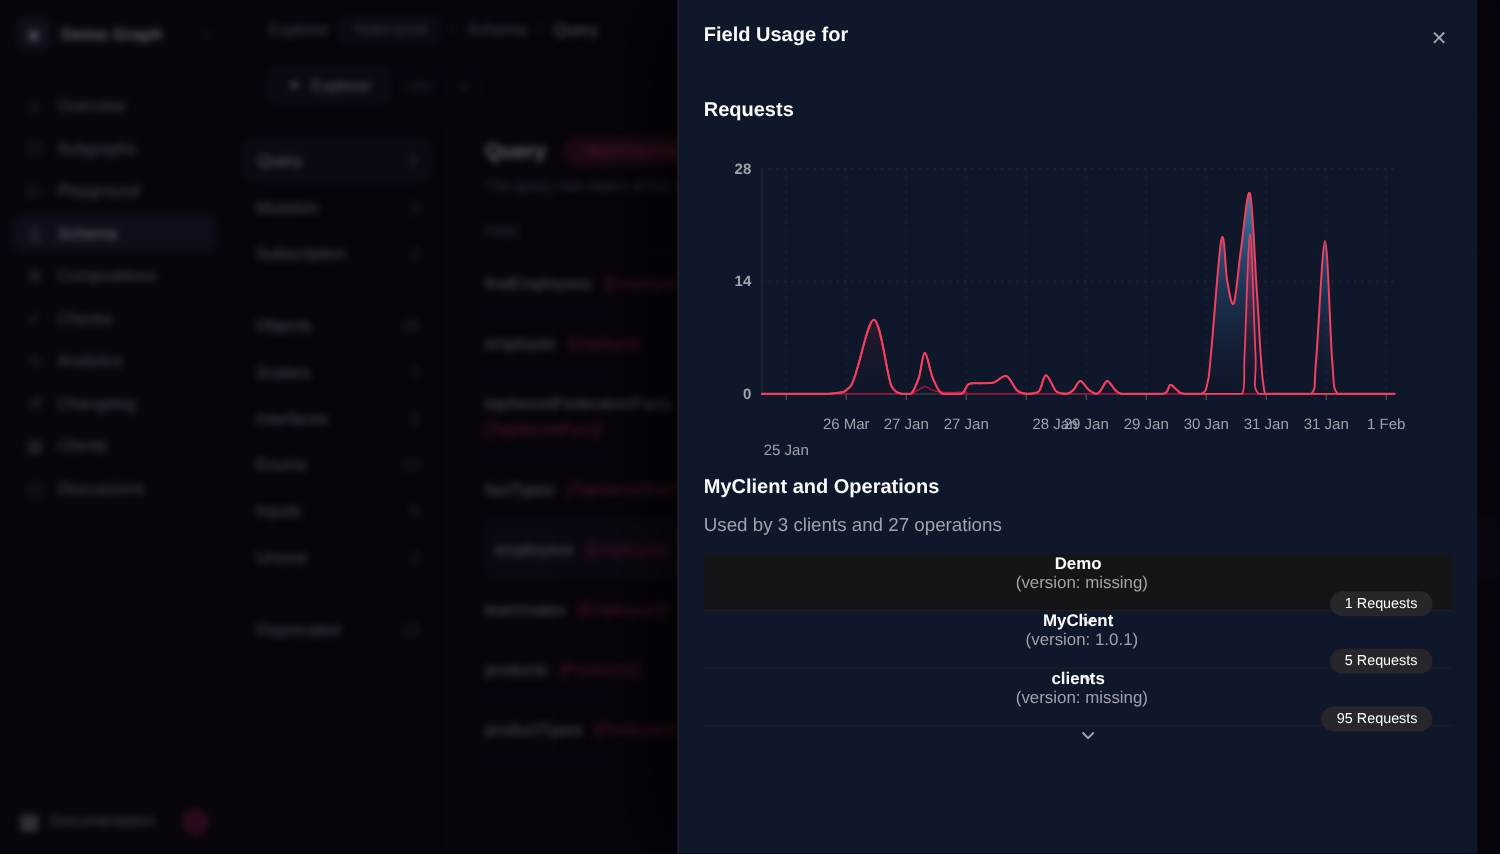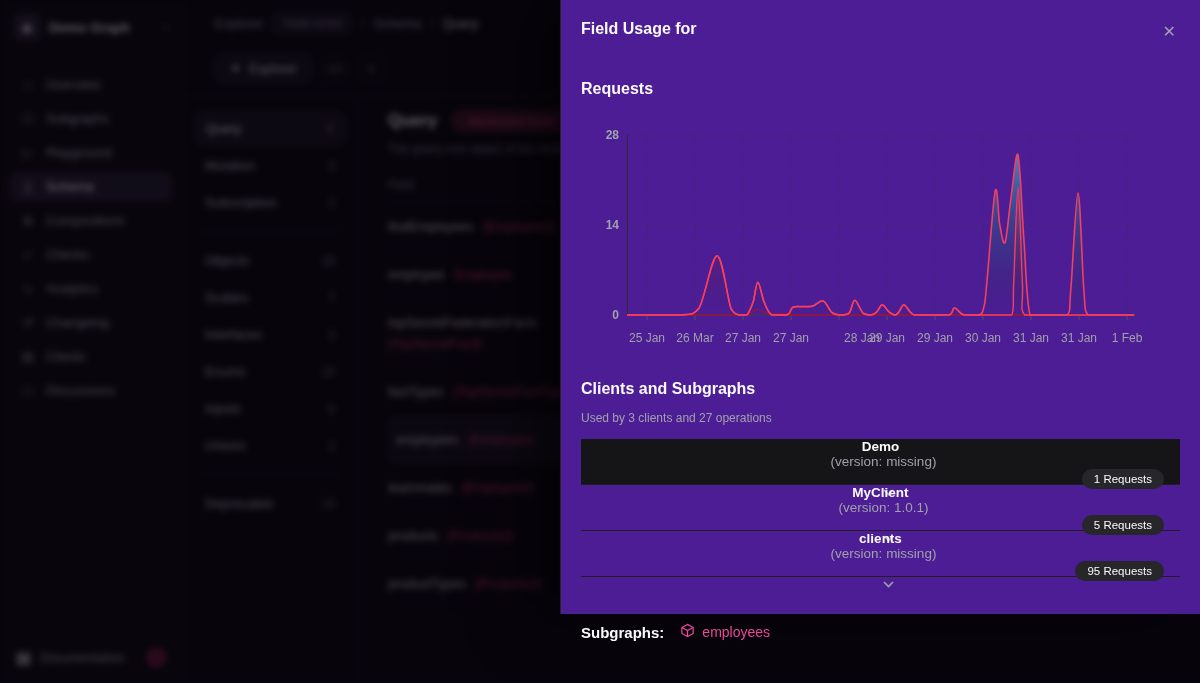--- a/index.html
+++ b/index.html
@@ -58,21 +58,21 @@
   .fp-table { margin-top:16px; }
   .fp-head { font-size:12px; color:#6f6a7c; padding:6px 0 10px; border-bottom:1px solid #1d1926; }
   .fp-row { display:flex; align-items:center; gap:10px; padding:16px 8px 16px 0; border-bottom:1px solid #16131e;
             font-size:13px; flex-wrap:wrap; }
   .fp-row .f-name { color:#b5b1bf; }
   .fp-row .f-type { color:#c22e68; }
   .fp-row.hl { background:#161120; border-radius:8px; padding-left:8px; }
   .fp-row.wrap2 { flex-direction:column; align-items:flex-start; gap:6px; }
 
   
-  .modal { position:absolute; top:0; right:0; width:640px; height:614px; background:#4c1d95;
+  .modal { position:absolute; top:0; right:18px; width:640px; height:683px; background:#0f172a;
            border-left:1px solid #26242c; box-shadow:-24px 0 60px rgba(0,0,0,.55);
            padding:20px 20px 0 20px; z-index:5; }
   .m-header { display:flex; align-items:flex-start; }
   .m-title { display:flex; align-items:center; gap:10px; font-size:16px; font-weight:600; color:#fafafa; }
   .m-chip { font-family:"DejaVu Sans Mono", monospace; font-size:13.5px; background:#26262b;
             color:#e4e4e7; padding:4px 10px; border-radius:7px; font-weight:400; }
   .m-close { margin-left:auto; color:#a1a1aa; font-size:16px; line-height:1; padding:4px; cursor:pointer; }
   .req-row { margin-top:36px; display:flex; align-items:center; }
   .sec-heading { font-size:16px; font-weight:700; color:#fafafa; }
   .range-btn { margin-left:auto; display:flex; align-items:center; gap:9px; width:185px; height:30px;
@@ -81,21 +81,21 @@
 
   .chart-wrap { margin-top:26px; display:flex; }
   .y-axis { width:46px; position:relative; flex:none; }
   .y-axis span { position:absolute; right:8px; font-size:12px; color:#a1a1aa; transform:translateY(-50%);font-weight:bold; }
   .plot { position:relative; width:508px; }
   .x-labels { position:relative; height:20px; }
   .x-labels span { position:absolute; top:3px; transform:translateX(-50%); font-size:12px;
                    color:#a1a1aa; white-space:nowrap; }
 
   .clients-sec { margin-top:32px; }
-  .clients-sub { margin-top:13px; font-size:12px; color:#a1a1aa; }
+  .clients-sub { margin-top:13px; font-size:15px; color:#a1a1aa; }
   .client-rows { margin-top:14px; }
   .client-row { display:flex; align-items:center; height:46px; padding:0 16px; border-bottom:1px solid #1f1f23;flex-direction:column; }
   .client-row.hl { background:#151518; }
   .client-name { font-size:13.5px; font-weight:600; color:#fafafa; }
   .client-version { font-size:13.5px; color:#a1a1aa; margin-left:6px; }
   .client-badge { margin-left:auto; background:#26262b; color:#fafafa; font-size:11.5px; font-weight:400;
                   padding:4px 12px; border-radius:999px; }
   .row-caret { margin-left:16px; color:#a1a1aa; display:flex; }
   .subgraphs-row { margin-top:46px; display:flex; align-items:center; gap:16px; }
   .subgraphs-label { font-size:15px; font-weight:700; color:#fafafa; }
@@ -331,37 +331,37 @@
             <line x1="500" y1="191" x2="500" y2="196" stroke="#52525b"></line>
   <line x1="0.5" y1="11" x2="0.5" y2="191" stroke="#2c2b33"></line>
   <line x1="0" y1="191" x2="508" y2="191" stroke="#3f3f46"></line>
   <path d="M-0.2,191C57.6,191 287.7,191 346.4,191C405.1,191 350.2,191 352.2,191C354.1,188.9 355.3,191 357.9,178.1C360.6,157.7 365.5,81.1 368,68.2C370.5,55.4 371.1,92.6 372.8,101C374.5,109.4 376.2,122.6 378.1,118.4C379.9,114.1 381.7,89.9 383.8,75.3C386,60.7 388.9,24.5 391,30.9C393.2,37.4 394.8,87.2 396.8,113.9C398.8,140.5 399.4,178.1 403,191C406.6,191 412.2,191 418.4,191C424.6,191 435.8,191 440,191C444.2,186.7 442,185.6 443.8,165.3C445.7,144.9 448.9,68.9 451,68.9C453.2,68.9 455.1,144.9 456.8,165.3C458.5,185.6 452.7,186.7 461.1,191C469.5,191 499.5,191 507.2,191L507.2,191L-0.2,191Z" fill="url(#blueGrad)"></path>
   <path d="M-0.2,191C8.8,191 41.6,191 53.6,191C65.6,189.9 65.8,191 71.8,184.6C77.9,174.7 84.7,131.9 90.1,131.9C95.4,131.9 100.3,174.7 104,184.6C107.7,191 109.5,189.9 112.2,191C114.8,191 117.5,191 119.8,191C122.2,188.9 124.2,183.6 126.1,178.1C127.9,172.7 129,158.2 130.9,158.2C132.7,158.2 134.8,172.7 137.1,178.1C139.4,183.6 141,188.9 144.8,191C148.6,191 156.6,191 160.2,191C163.7,189.7 163.3,184.7 165.9,183.3C168.6,181.9 172.6,182.9 176,182.6C179.4,182.4 182.7,183 186.1,182C189.4,181 193,175.8 196.2,176.9C199.3,177.9 202,186.1 204.8,188.4C207.6,190.8 210.1,190.9 213,191C215.8,191 219.6,191 222.1,189.1C224.6,186.6 225.5,176.2 227.8,176.2C230.2,176.2 233.3,186.6 236,189.1C238.7,191 241.8,191 244.2,191C246.5,190.8 248.1,189.5 249.9,187.8C251.8,186.1 253.2,180.7 255.2,180.7C257.2,180.7 259.8,186.1 261.9,187.8C264.1,189.5 266.5,191 268.2,191C269.8,191 270.6,189.5 272,187.8C273.4,186.1 275,180.7 276.8,180.7C278.6,180.7 281.2,186.1 283,187.8C284.9,189.5 285,190.5 287.8,191C290.6,191 294.2,191 299.8,191C305.5,191 317.4,191 321.9,191C326.5,189.8 325.4,184.4 327.2,183.9C329,183.5 331.1,187.3 333,188.4C334.8,189.6 332,190.6 338.2,191C344.5,191 362.6,191 370.4,191C378.2,191 382.1,191 384.8,191C387.5,185.6 385.7,180.2 386.7,158.9C387.8,137.5 389.6,63.1 391,63.1C392.5,63.1 394.2,137.5 395.4,158.9C396.5,180.2 392.3,185.6 397.8,191C403.2,191 409.8,191 428,191C446.2,191 494,191 507.2,191L507.2,191L-0.2,191Z" fill="url(#pinkGrad)"></path>
   <path d="M-0.2,191C18.4,191 91,191 111.2,191C131.4,190.9 118.3,190.9 120.8,190.4C123.3,189.8 124.4,188.6 126.1,187.8C127.8,186.9 129.2,185.2 130.9,185.2C132.6,185.2 134.2,187 136.2,187.8C138.2,188.5 140.2,189.3 142.9,189.7C145.5,190.1 148.5,190 152,190C155.5,190 159.6,189.6 164,189.7C168.4,189.9 121.2,190.8 178.4,191C235.6,191 452.4,191 507.2,191" fill="none" stroke="#9f1239" stroke-width="1.3" stroke-linejoin="round"></path>
   <path d="M-0.2,191C8.8,191 41.6,191 53.6,191C65.6,189.9 65.8,191 71.8,184.6C77.9,174.7 84.7,131.9 90.1,131.9C95.4,131.9 100.3,174.7 104,184.6C107.7,191 109.5,189.9 112.2,191C114.8,191 117.5,191 119.8,191C122.2,188.9 124.2,183.6 126.1,178.1C127.9,172.7 129,158.2 130.9,158.2C132.7,158.2 134.8,172.7 137.1,178.1C139.4,183.6 141,188.9 144.8,191C148.6,191 156.6,191 160.2,191C163.7,189.7 163.3,184.7 165.9,183.3C168.6,181.9 172.6,182.9 176,182.6C179.4,182.4 182.7,183 186.1,182C189.4,181 193,175.8 196.2,176.9C199.3,177.9 202,186.1 204.8,188.4C207.6,190.8 210.1,190.9 213,191C215.8,191 219.6,191 222.1,189.1C224.6,186.6 225.5,176.2 227.8,176.2C230.2,176.2 233.3,186.6 236,189.1C238.7,191 241.8,191 244.2,191C246.5,190.8 248.1,189.5 249.9,187.8C251.8,186.1 253.2,180.7 255.2,180.7C257.2,180.7 259.8,186.1 261.9,187.8C264.1,189.5 266.5,191 268.2,191C269.8,191 270.6,189.5 272,187.8C273.4,186.1 275,180.7 276.8,180.7C278.6,180.7 281.2,186.1 283,187.8C284.9,189.5 285,190.5 287.8,191C290.6,191 294.2,191 299.8,191C305.5,191 317.4,191 321.9,191C326.5,189.8 325.4,184.4 327.2,183.9C329,183.5 331.1,187.3 333,188.4C334.8,189.6 332,190.6 338.2,191C344.5,191 362.6,191 370.4,191C378.2,191 382.1,191 384.8,191C387.5,185.6 385.7,180.2 386.7,158.9C387.8,137.5 389.6,63.1 391,63.1C392.5,63.1 394.2,137.5 395.4,158.9C396.5,180.2 392.3,185.6 397.8,191C403.2,191 409.8,191 428,191C446.2,191 494,191 507.2,191" fill="none" stroke="#f43f5e" stroke-width="1.4" stroke-linejoin="round"></path>
   <path d="M-0.2,191C8.8,191 41.6,191 53.6,191C65.6,189.9 65.8,191 71.8,184.6C77.9,174.7 84.7,131.9 90.1,131.9C95.4,131.9 100.3,174.7 104,184.6C107.7,191 109.5,189.9 112.2,191C114.8,191 117.5,191 119.8,191C122.2,188.9 124.2,183.6 126.1,178.1C127.9,172.7 129,158.2 130.9,158.2C132.7,158.2 134.8,172.7 137.1,178.1C139.4,183.6 141,188.9 144.8,191C148.6,191 156.6,191 160.2,191C163.7,189.7 163.3,184.7 165.9,183.3C168.6,181.9 172.6,182.9 176,182.6C179.4,182.4 182.7,183 186.1,182C189.4,181 193,175.8 196.2,176.9C199.3,177.9 202,186.1 204.8,188.4C207.6,190.8 210.1,190.9 213,191C215.8,191 219.6,191 222.1,189.1C224.6,186.6 225.5,176.2 227.8,176.2C230.2,176.2 233.3,186.6 236,189.1C238.7,191 241.8,191 244.2,191C246.5,190.8 248.1,189.5 249.9,187.8C251.8,186.1 253.2,180.7 255.2,180.7C257.2,180.7 259.8,186.1 261.9,187.8C264.1,189.5 266.5,191 268.2,191C269.8,191 270.6,189.5 272,187.8C273.4,186.1 275,180.7 276.8,180.7C278.6,180.7 281.2,186.1 283,187.8C284.9,189.5 285,190.5 287.8,191C290.6,191 294.2,191 299.8,191C305.5,191 317.4,191 321.9,191C326.5,189.8 325.4,184.4 327.2,183.9C329,183.5 331.1,187.3 333,188.4C334.8,189.6 335,190.6 338.2,191C341.4,191 348.9,191 352.2,191C355.4,188.9 355.3,191 357.9,178.1C360.6,157.7 365.5,81.1 368,68.2C370.5,55.4 371.1,92.6 372.8,101C374.5,109.4 376.2,122.6 378.1,118.4C379.9,114.1 381.7,89.9 383.8,75.3C386,60.7 388.9,24.5 391,30.9C393.2,37.4 394.8,87.2 396.8,113.9C398.8,140.5 399.4,178.1 403,191C406.6,191 412.2,191 418.4,191C424.6,191 435.8,191 440,191C444.2,186.7 442,185.6 443.8,165.3C445.7,144.9 448.9,68.9 451,68.9C453.2,68.9 455.1,144.9 456.8,165.3C458.5,185.6 457.3,186.7 461.1,191C465,191 472.2,191 479.8,191C487.5,191 502.6,191 507.2,191" fill="none" stroke="#f43f5e" stroke-width="1.6" stroke-linejoin="round"></path>
 </svg></div>
       <div class="x-labels" id="x-labels">
-          <span style="left: 20px;">25 Jan</span>
+          <span style="left: 20px; margin-top: 21px;">25 Jan</span>
           <span style="left: 68px;">26 Mar</span>
           <span style="left: 116px;">27 Jan</span>
           <span style="left: 164px;">27 Jan</span>
           <span style="left: 212px; margin-left: 23px;">28 Jan</span>
           <span style="left: 260px;">29 Jan</span>
           <span style="left: 308px;">29 Jan</span>
           <span style="left: 356px;">30 Jan</span>
           <span style="left: 404px;">31 Jan</span>
           <span style="left: 452px;">31 Jan</span>
           <span style="left: 500px;">1 Feb</span>
         </div>
     </div>
   </div>
 
   <div class="clients-sec">
-    <div class="sec-heading">Clients and Subgraphs</div>
+    <div class="sec-heading">MyClient and Operations</div>
     <div class="clients-sub">Used by 3 clients and 27 operations</div>
     <div class="client-rows" id="client-rows">
         <div class="client-row hl">
           <span class="client-name">Demo</span>
           <span class="client-version">(version: missing)</span>
           <span class="client-badge">1 Requests</span>
           <span class="row-caret">
             <svg width="11" height="7" viewBox="0 0 11 7" fill="none" stroke="#a1a1aa" stroke-width="1.6">
               <path d="M1 1 L5.5 5.5 L10 1"></path>
             </svg>
@@ -383,25 +383,13 @@
           <span class="client-badge">95 Requests</span>
           <span class="row-caret">
             <svg width="11" height="7" viewBox="0 0 11 7" fill="none" stroke="#a1a1aa" stroke-width="1.6">
               <path d="M1 1 L5.5 5.5 L10 1"></path>
             </svg>
           </span>
         </div>
       </div>
   </div>
 
-  <div class="subgraphs-row">
-    <span class="subgraphs-label">Subgraphs:</span>
-    <span class="subgraph-link">
-      <span>
-        <svg width="15" height="15" viewBox="0 0 16 16" fill="none" stroke="#ec4899" stroke-width="1.3">
-          <path d="M8 1.5 L14 4.8 V11.2 L8 14.5 L2 11.2 V4.8 Z"></path>
-          <path d="M2 4.8 L8 8 L14 4.8 M8 8 V14.5"></path>
-        </svg>
-      </span>
-      <span>employees</span>
-    </span>
-  </div>
 </aside>
 
 </body></html>

